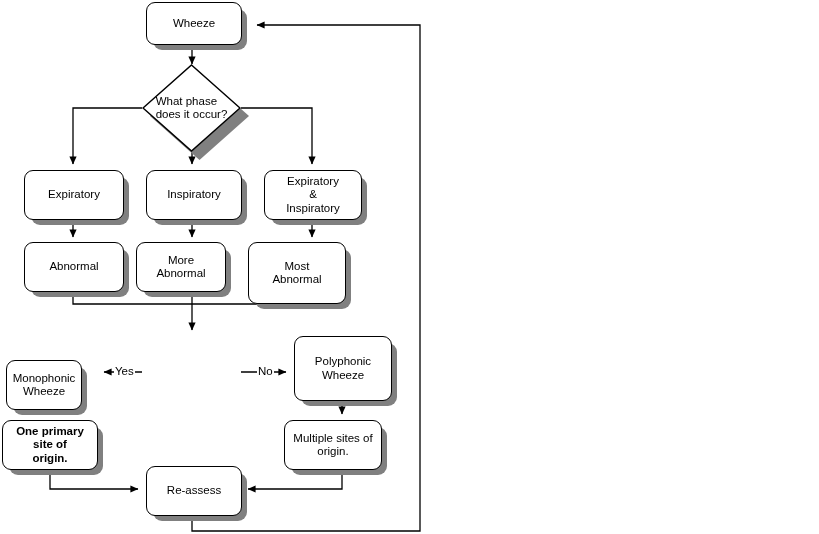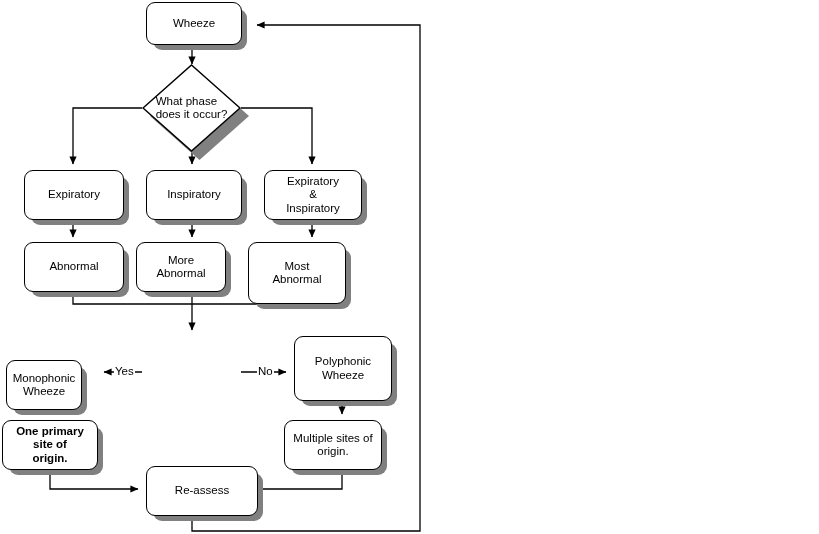--- a/index.html
+++ b/index.html
@@ -163,20 +163,20 @@
   </div>
 
   <div class="node" style="left:284px;top:420px;width:96px;height:48px;">
     <div class="shadow"></div>
     <div class="body">
       <span class="label">Multiple sites of
 origin.</span>
     </div>
   </div>
 
-  <div class="node" style="left:146px;top:466px;width:110px;height:48px;">
+  <div class="node" style="left:146px;top:466px;width:94px;height:48px;">
     <div class="shadow"></div>
     <div class="body">
       <span class="label">Re-assess</span>
     </div>
   </div>
 
 </div>
 
 </body></html>

